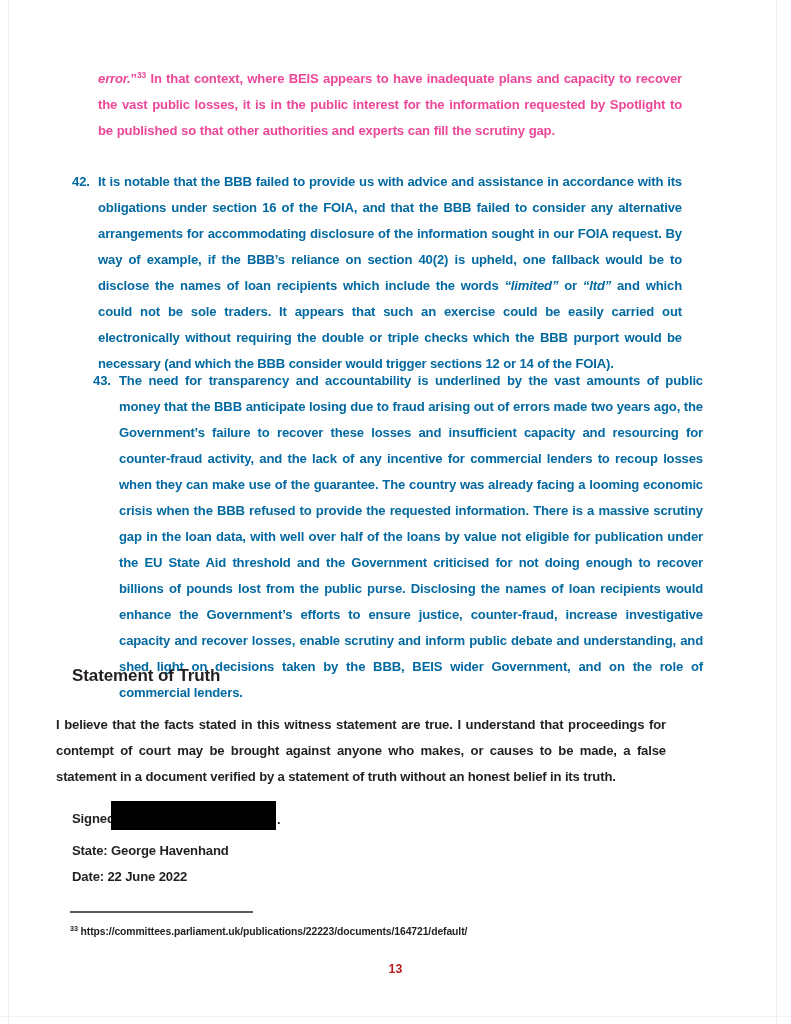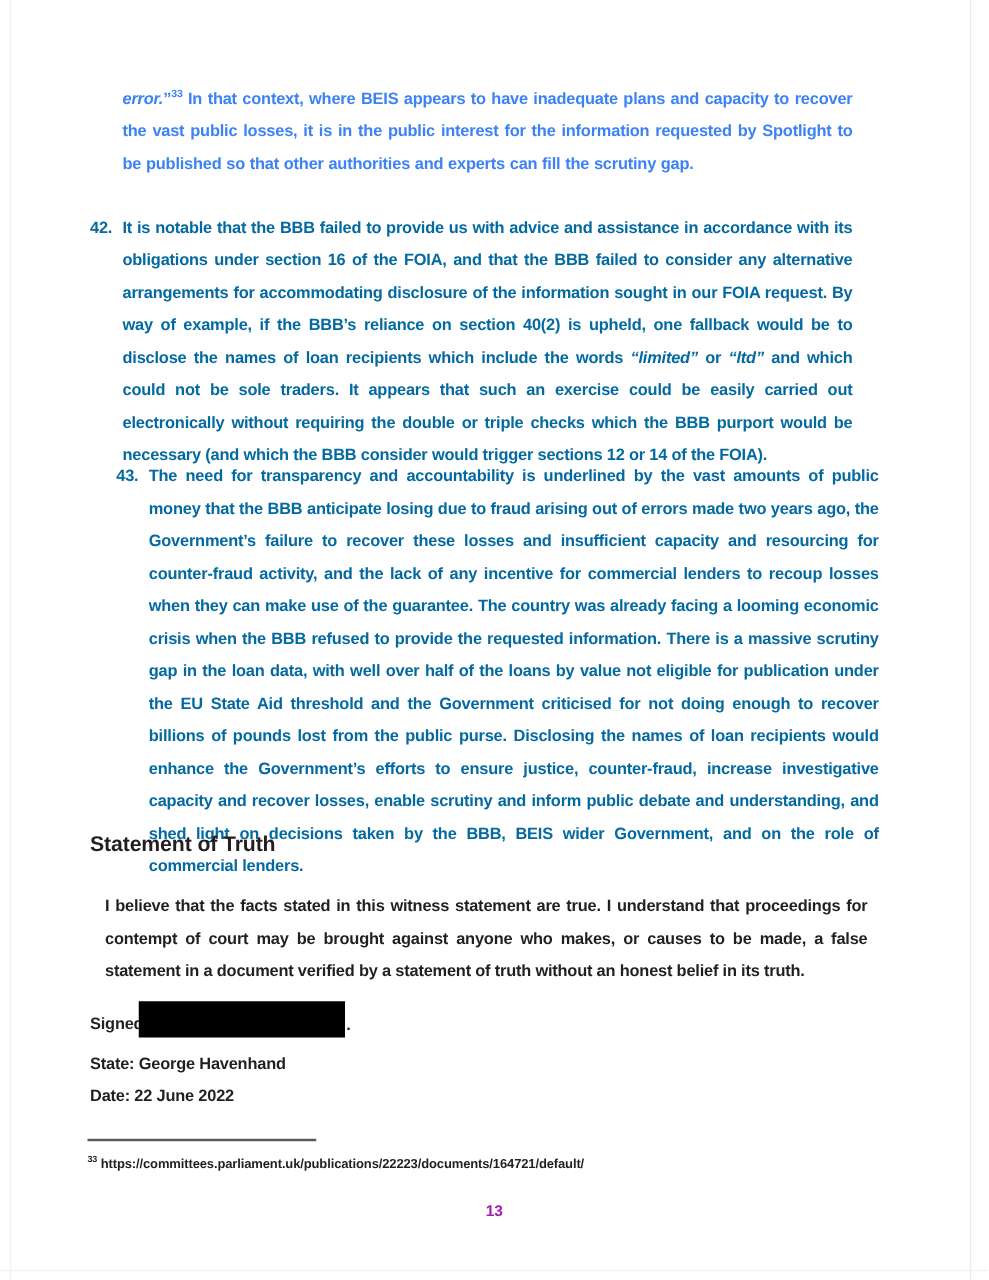--- a/index.html
+++ b/index.html
@@ -48,21 +48,21 @@
   .content {
     position: absolute;
     left: 0;
     top: 0;
     width: 791px;
   }
 
   
   .para {
     position: absolute;
-    color: #3b82f6;
+    color: #ec4899;
     font-size: 13.1px;
     line-height: 26px;
     text-align: justify;
     font-weight: 600;
     letter-spacing: -0.15px;
     word-spacing: 0.3px;
   }
   .para.no-indent {
     left: 98px;
     width: 584px;
@@ -105,21 +105,21 @@
   .section-heading {
     position: absolute;
     left: 72px;
     color: #231f20;
     font-size: 17px;
     font-weight: 700;
     letter-spacing: -0.1px;
   }
   .plain-block {
     position: absolute;
-    left: 84px;
+    left: 56px;
     width: 610px;
     color: #231f20;
     font-size: 13.1px;
     line-height: 26px;
     font-weight: 600;
     text-align: justify;
     letter-spacing: -0.15px;
   }
   .sig-line {
     position: absolute;
@@ -169,21 +169,21 @@
   }
   .footnote sup.fn {
     font-size: 7.2px;
   }
   .page-number {
     position: absolute;
     left: 0;
     top: 962px;
     width: 791px;
     text-align: center;
-    color: #a21caf;
+    color: #b91c1c;
     font-size: 12.4px;
     font-weight: 700;
   }
 </style>
 </head>
 <body>
 
 <div class="page">
 
   <div class="scan-edge-left"></div>

